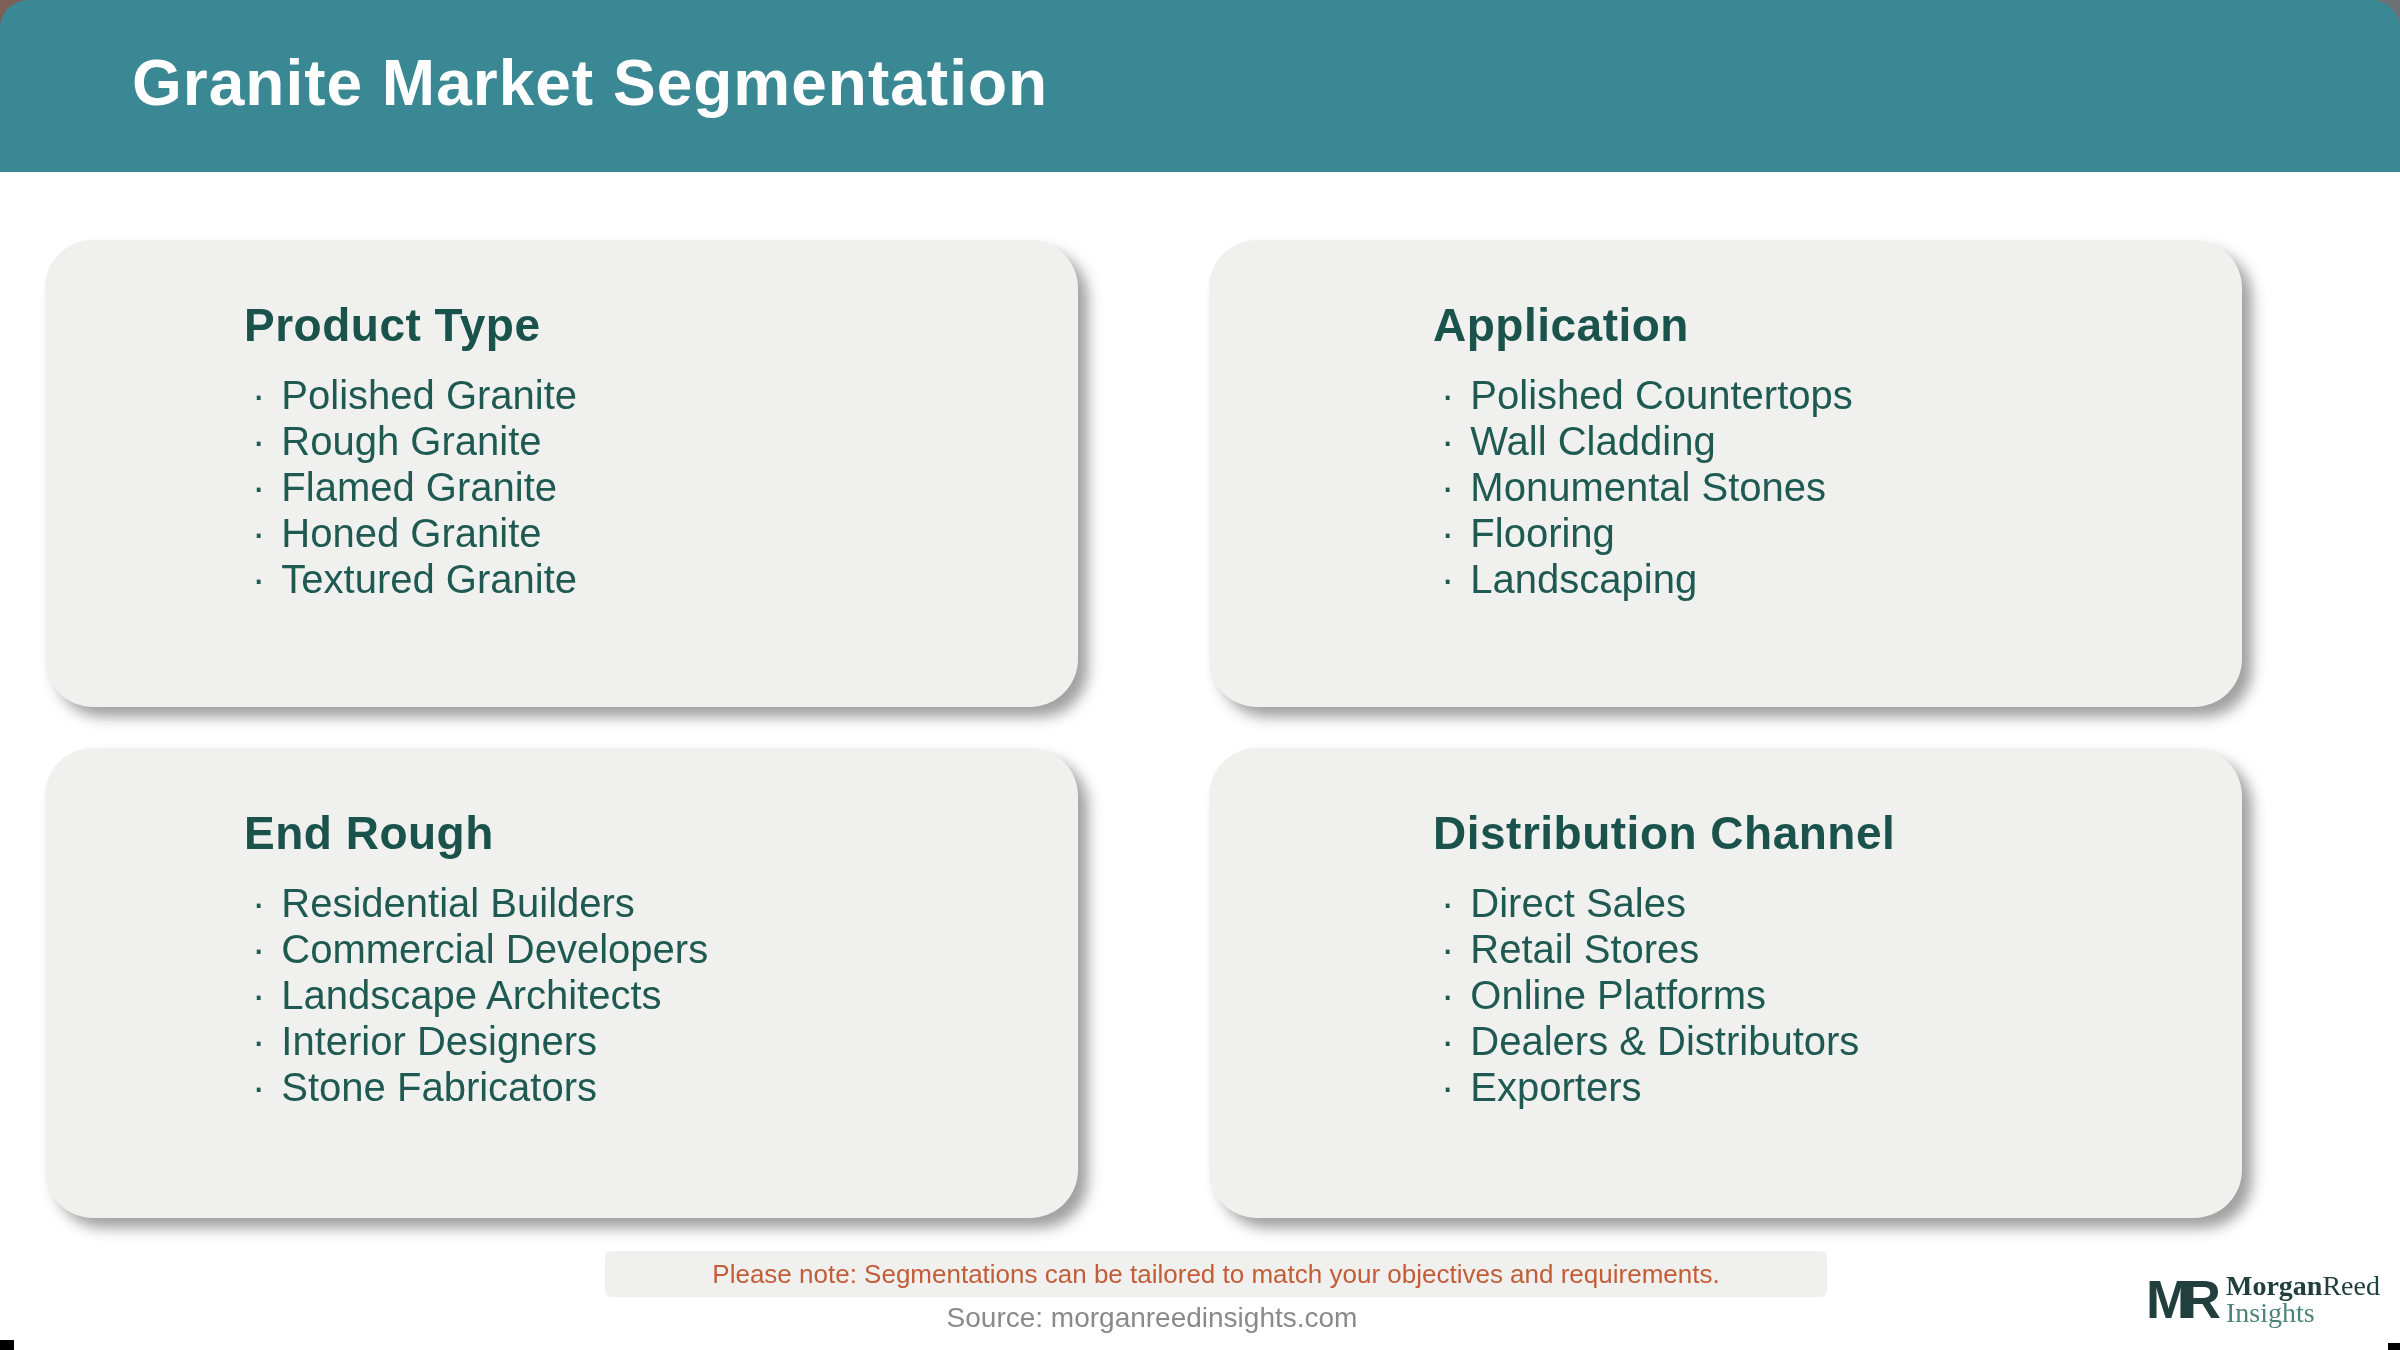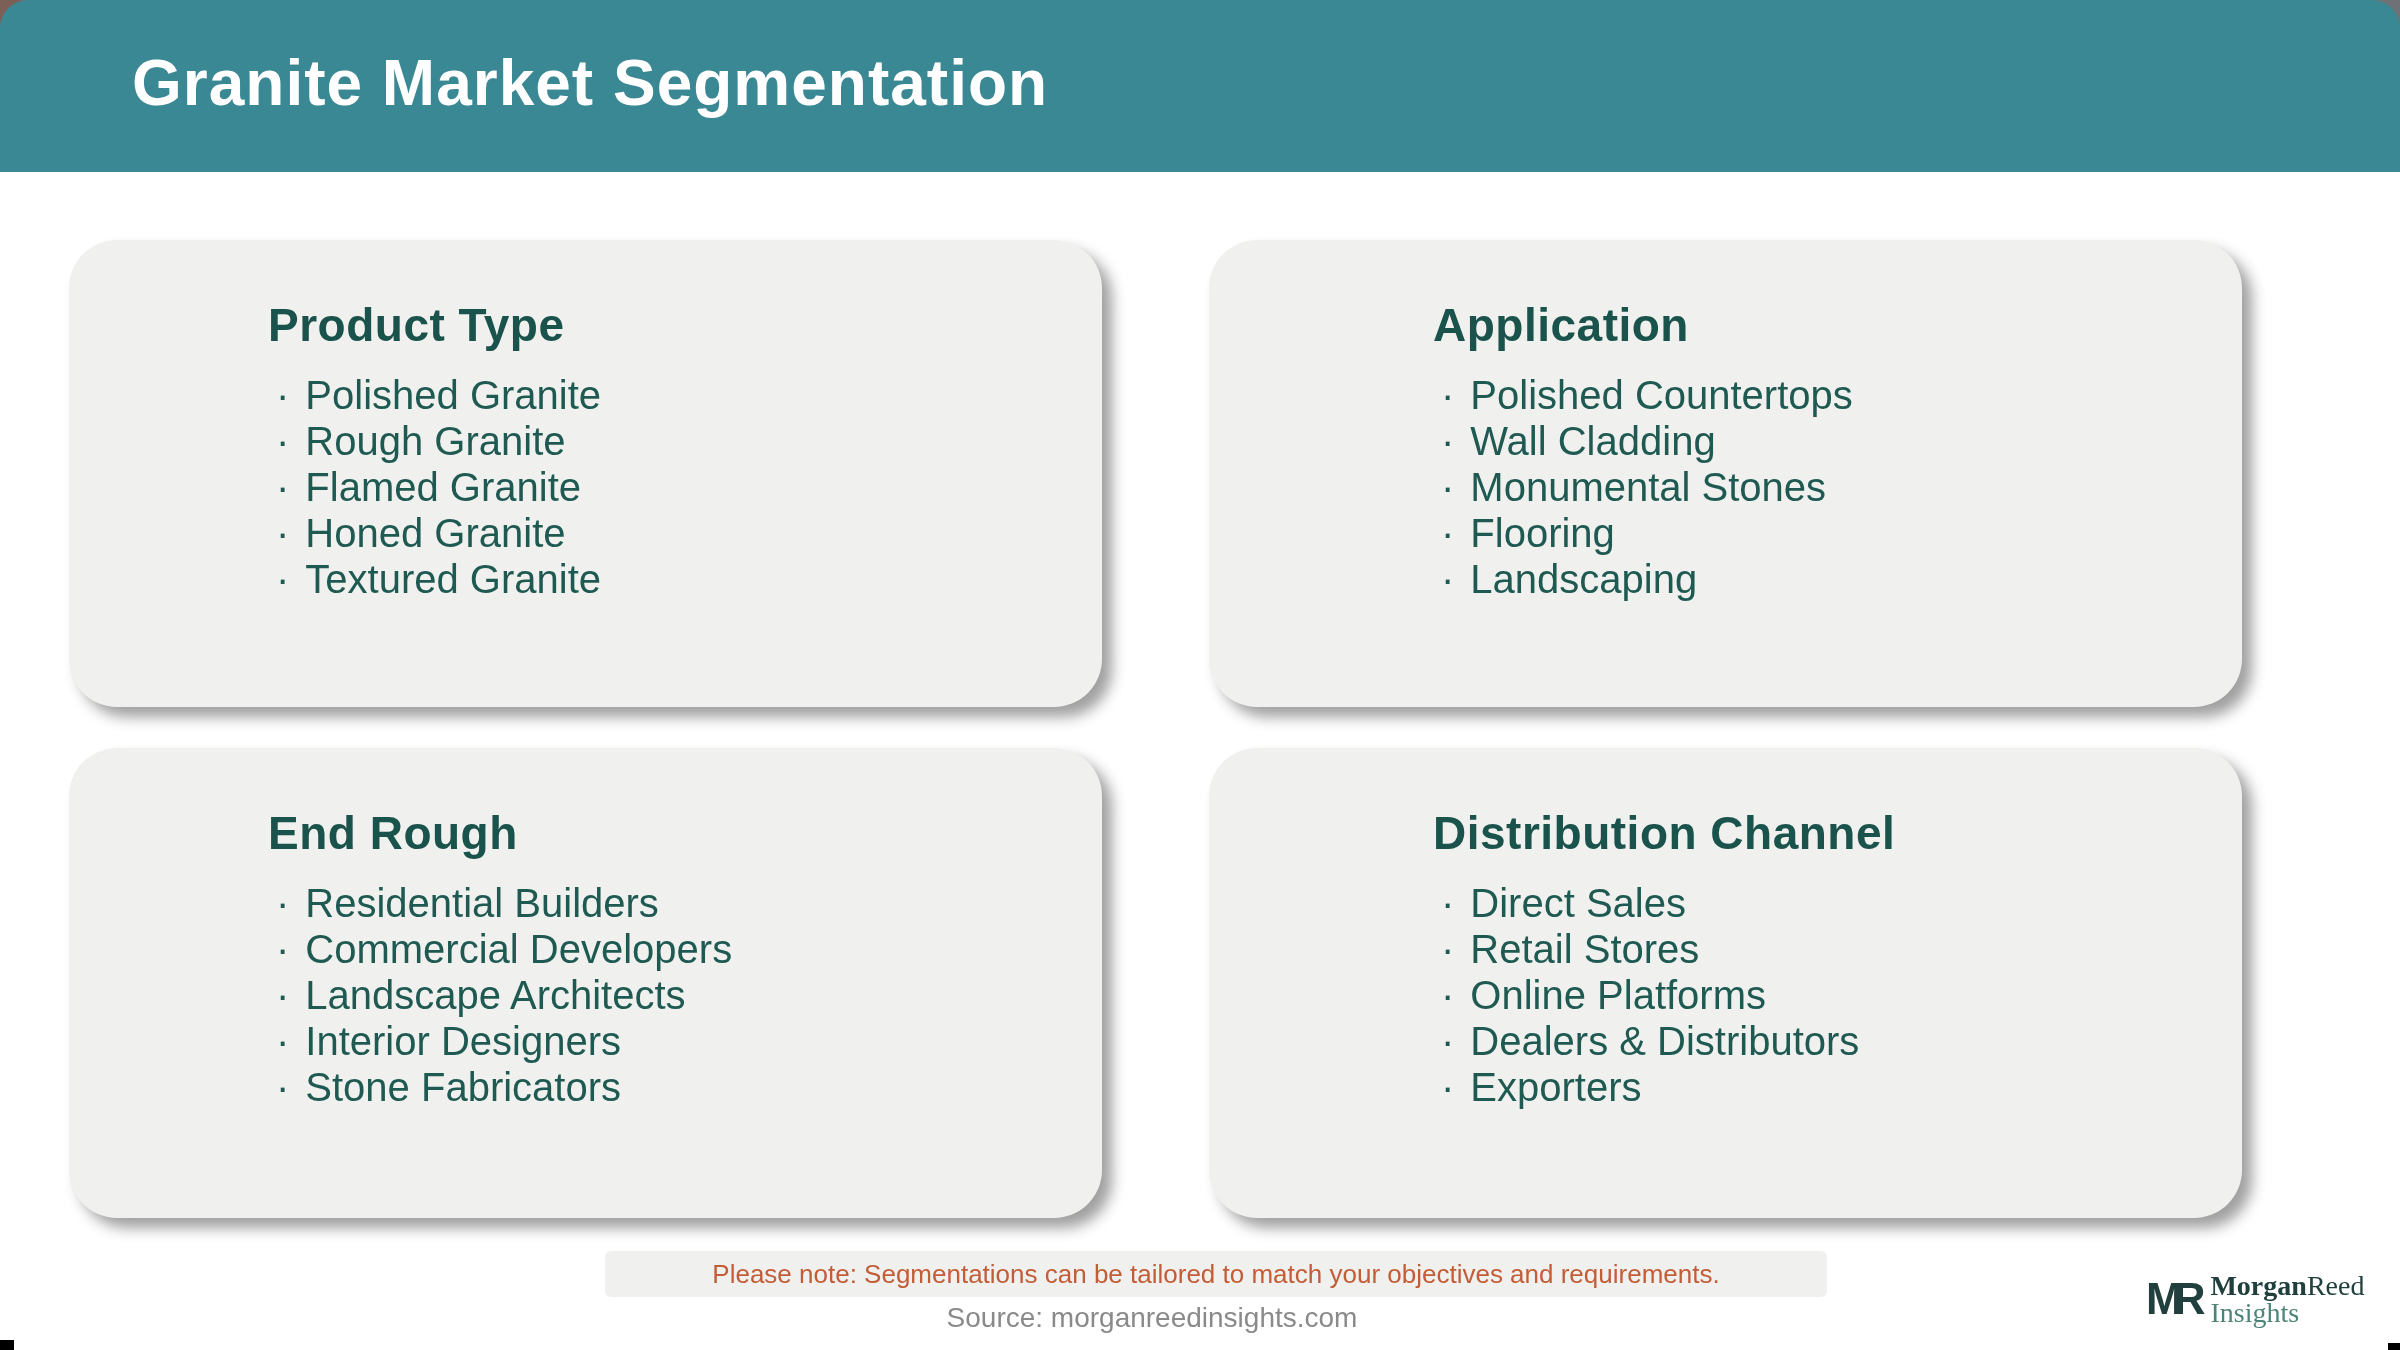--- a/index.html
+++ b/index.html
@@ -28,21 +28,21 @@
 
   .card{
     position:absolute;width:1033px;
     background:var(--card_bg,#f0f0ee);
     border-radius:48px;
     box-shadow:10px 10px 14px rgba(45,45,45,0.45);
     z-index:1;
     box-sizing:border-box;
     padding-top:58px;
   }
-  .card.col-left{left:69px;padding-left:199px;padding-right:32px;}
+  .card.col-left{left:45px;padding-left:199px;padding-right:32px;}
   .card.col-right{left:1209px;padding-left:224px;padding-right:60px;}
   .card.row-top{top:240px;height:467px;}
   .card.row-bottom{top:748px;height:470px;}
 
   .card-title{
     margin:0 0 20px 0;
     font-size:46px;font-weight:700;
     color:var(--heading_color,#1a524c);
     letter-spacing:0.5px;
   }
@@ -73,21 +73,21 @@
     color:var(--source_color,#8a8a8a);
     z-index:1;
   }
 
   .logo{
     position:absolute;left:2146px;top:1270px;height:58px;
     display:flex;align-items:center;
     z-index:1;
   }
   .logo-monogram{
-    font-size:44px;font-weight:900;
+    font-size:54px;font-weight:900;
     letter-spacing:-9px;
     color:var(--logo_dark,#203f3d);
     line-height:56px;
     padding-right:14px;
   }
   .logo-text{display:flex;flex-direction:column;justify-content:center;}
   .logo-name{
     font-family:"Liberation Serif", serif;
     font-size:28px;line-height:27px;
     color:var(--logo_dark,#203f3d);

